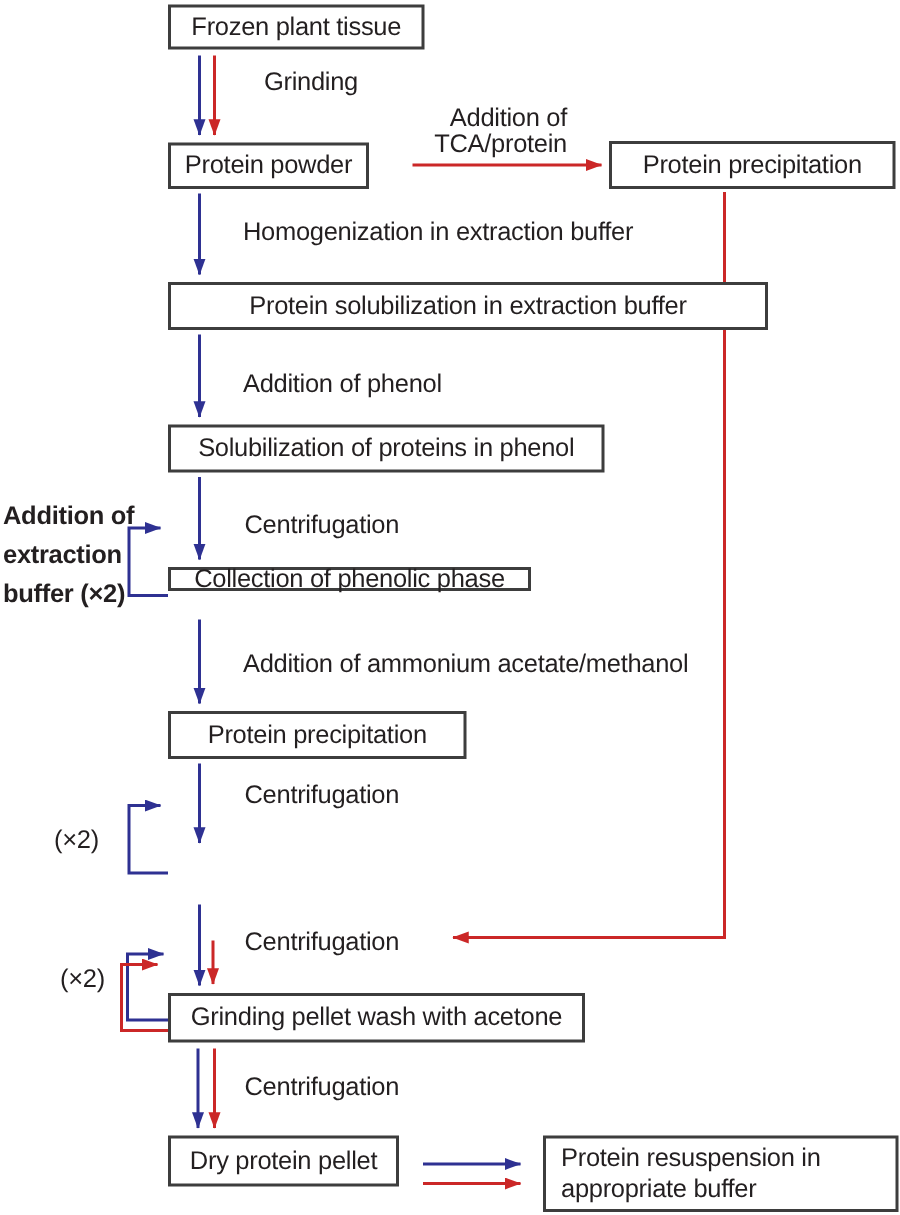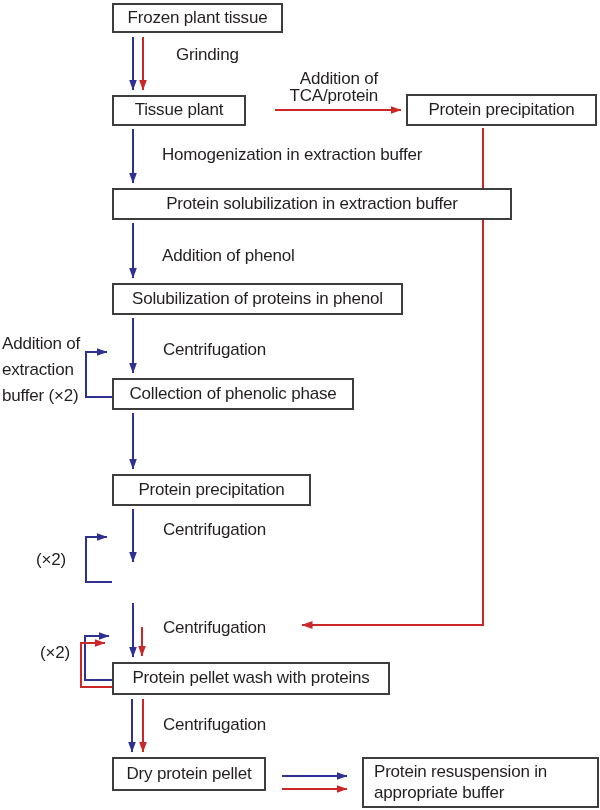--- a/index.html
+++ b/index.html
@@ -41,21 +41,21 @@
     justify-content:flex-start;
     text-align:left;
     padding-left:10px;padding-right:4px;
   }
   .lbl{
     position:absolute;
     font-size:17px;line-height:1.2;
     letter-spacing:-0.2px;
     white-space:nowrap;
   }
-  .lbl.multiline{white-space:normal;}
+  .lbl.multiline{white-space:normal;font-weight:bold;}
   .lbl.centered{text-align:right;}
 </style>
 </head>
 <body>
 
 <div id="canvas">
 
   <svg id="arrow-layer" width="600" height="810" viewBox="0 0 600 810">
     <defs>
       <marker id="mb" markerUnits="userSpaceOnUse" markerWidth="12" markerHeight="9" refX="10.5" refY="4" orient="auto">
@@ -92,54 +92,55 @@
 
     <line class="stroke-blue" x1="132" y1="699" x2="132" y2="752" marker-end="url(#mb)"></line>
     <line class="stroke-red" x1="143" y1="699" x2="143" y2="752" marker-end="url(#mr)"></line>
 
     <line class="stroke-blue" x1="282" y1="776" x2="347" y2="776" marker-end="url(#mb)"></line>
     <line class="stroke-red" x1="282" y1="789" x2="347" y2="789" marker-end="url(#mr)"></line>
   </svg>
 
   <div class="box" style="left:112px;top:3px;width:171px;height:30px">Frozen plant tissue</div>
 
-  <div class="box" style="left:112px;top:95px;width:134px;height:31px">Tissue plant</div>
+  <div class="box" style="left:112px;top:95px;width:134px;height:31px">Protein powder</div>
 
   <div class="box" style="left:406px;top:94px;width:191px;height:32px">Protein precipitation</div>
 
   <div class="box" style="left:112px;top:188px;width:400px;height:32px">Protein solubilization in extraction buffer</div>
 
   <div class="box" style="left:112px;top:283px;width:291px;height:32px">Solubilization of proteins in phenol</div>
 
-  <div class="box" style="left:112px;top:378px;width:242px;height:32px">Collection of phenolic phase</div>
+  <div class="box" style="left:112px;top:378px;width:242px;height:16px">Collection of phenolic phase</div>
 
   <div class="box" style="left:112px;top:474px;width:199px;height:32px">Protein precipitation</div>
 
 
-  <div class="box" style="left:112px;top:662px;width:278px;height:33px">Protein pellet wash with proteins</div>
+  <div class="box" style="left:112px;top:662px;width:278px;height:33px">Grinding pellet wash with acetone</div>
 
   <div class="box wrap" style="left:362px;top:757px;width:237px;height:51px">Protein resuspension in appropriate buffer</div>
 
   <div class="box" style="left:112px;top:757px;width:154px;height:34px">Dry protein pellet</div>
 
   <div class="lbl" style="left:176px;top:45px">Grinding</div>
 
   <div class="lbl centered" style="left:266px;top:70px;width:112px;line-height:17px">
     <div>Addition of</div>
     <div>TCA/protein</div>
   </div>
 
   <div class="lbl" style="left:162px;top:145px">Homogenization in extraction buffer</div>
 
   <div class="lbl" style="left:162px;top:246px">Addition of phenol</div>
 
   <div class="lbl" style="left:163px;top:340px">Centrifugation</div>
 
   <div class="lbl multiline" style="left:2px;top:331px;width:96px;line-height:26px">Addition of extraction buffer (×2)</div>
 
+  <div class="lbl" style="left:162px;top:433px">Addition of ammonium acetate/methanol</div>
 
   <div class="lbl" style="left:163px;top:520px">Centrifugation</div>
 
   <div class="lbl" style="left:36px;top:550px">(×2)</div>
 
   <div class="lbl" style="left:163px;top:618px">Centrifugation</div>
 
   <div class="lbl" style="left:40px;top:643px">(×2)</div>
 
   <div class="lbl" style="left:163px;top:715px">Centrifugation</div>

